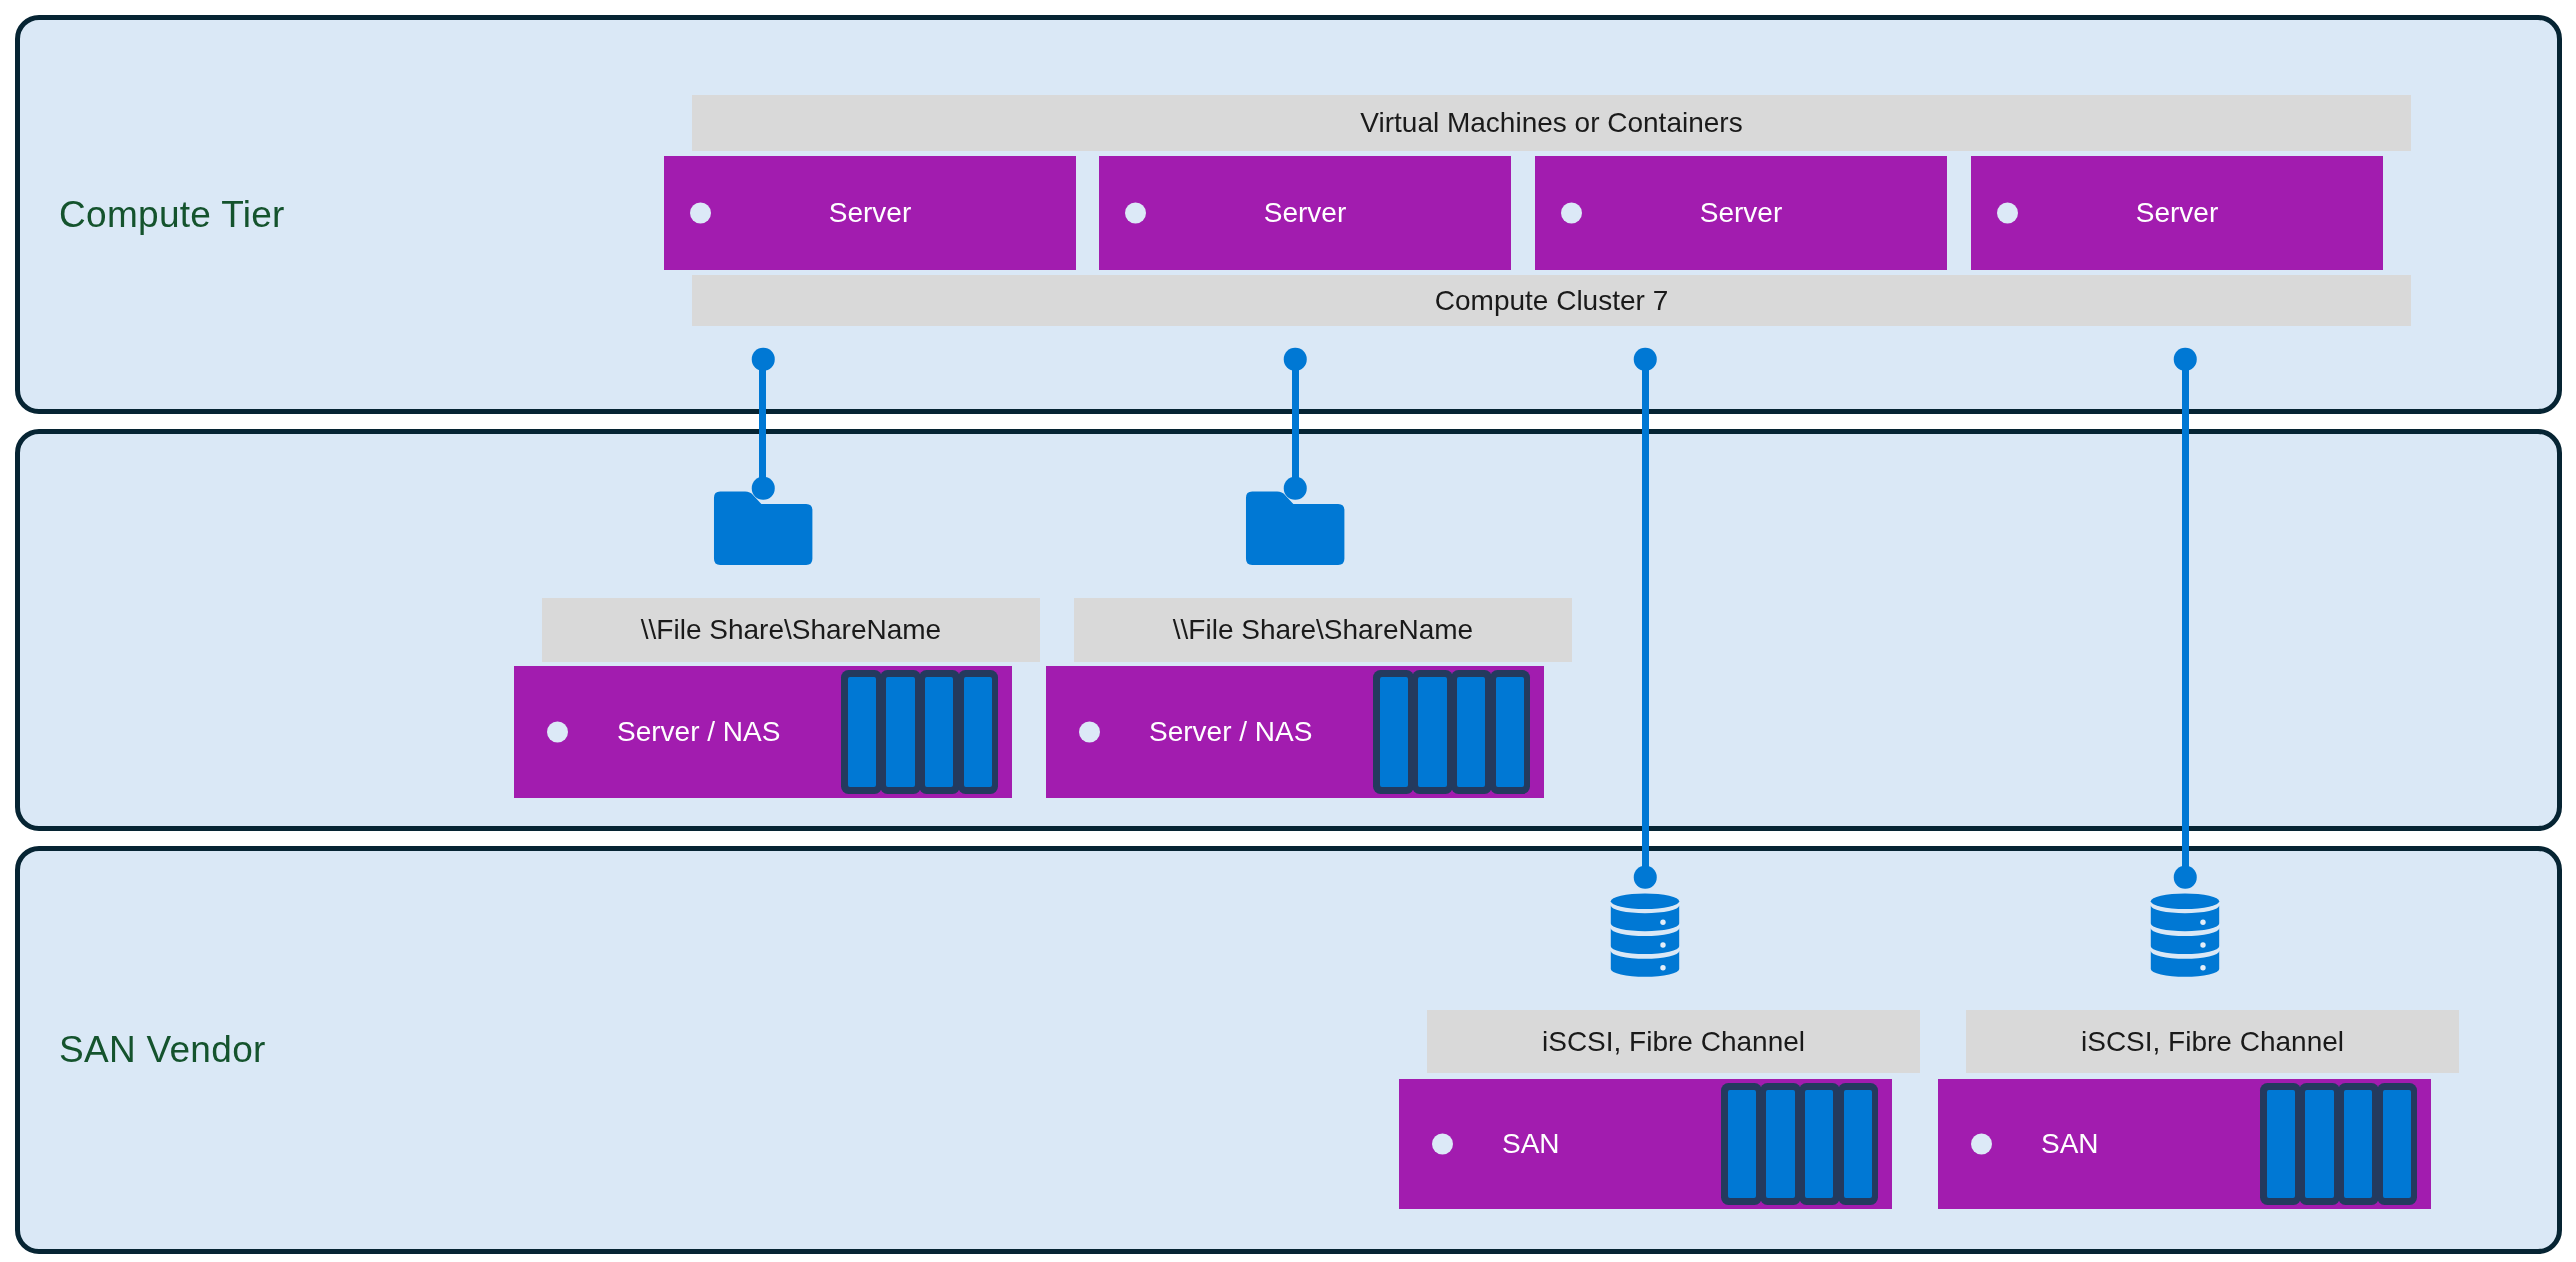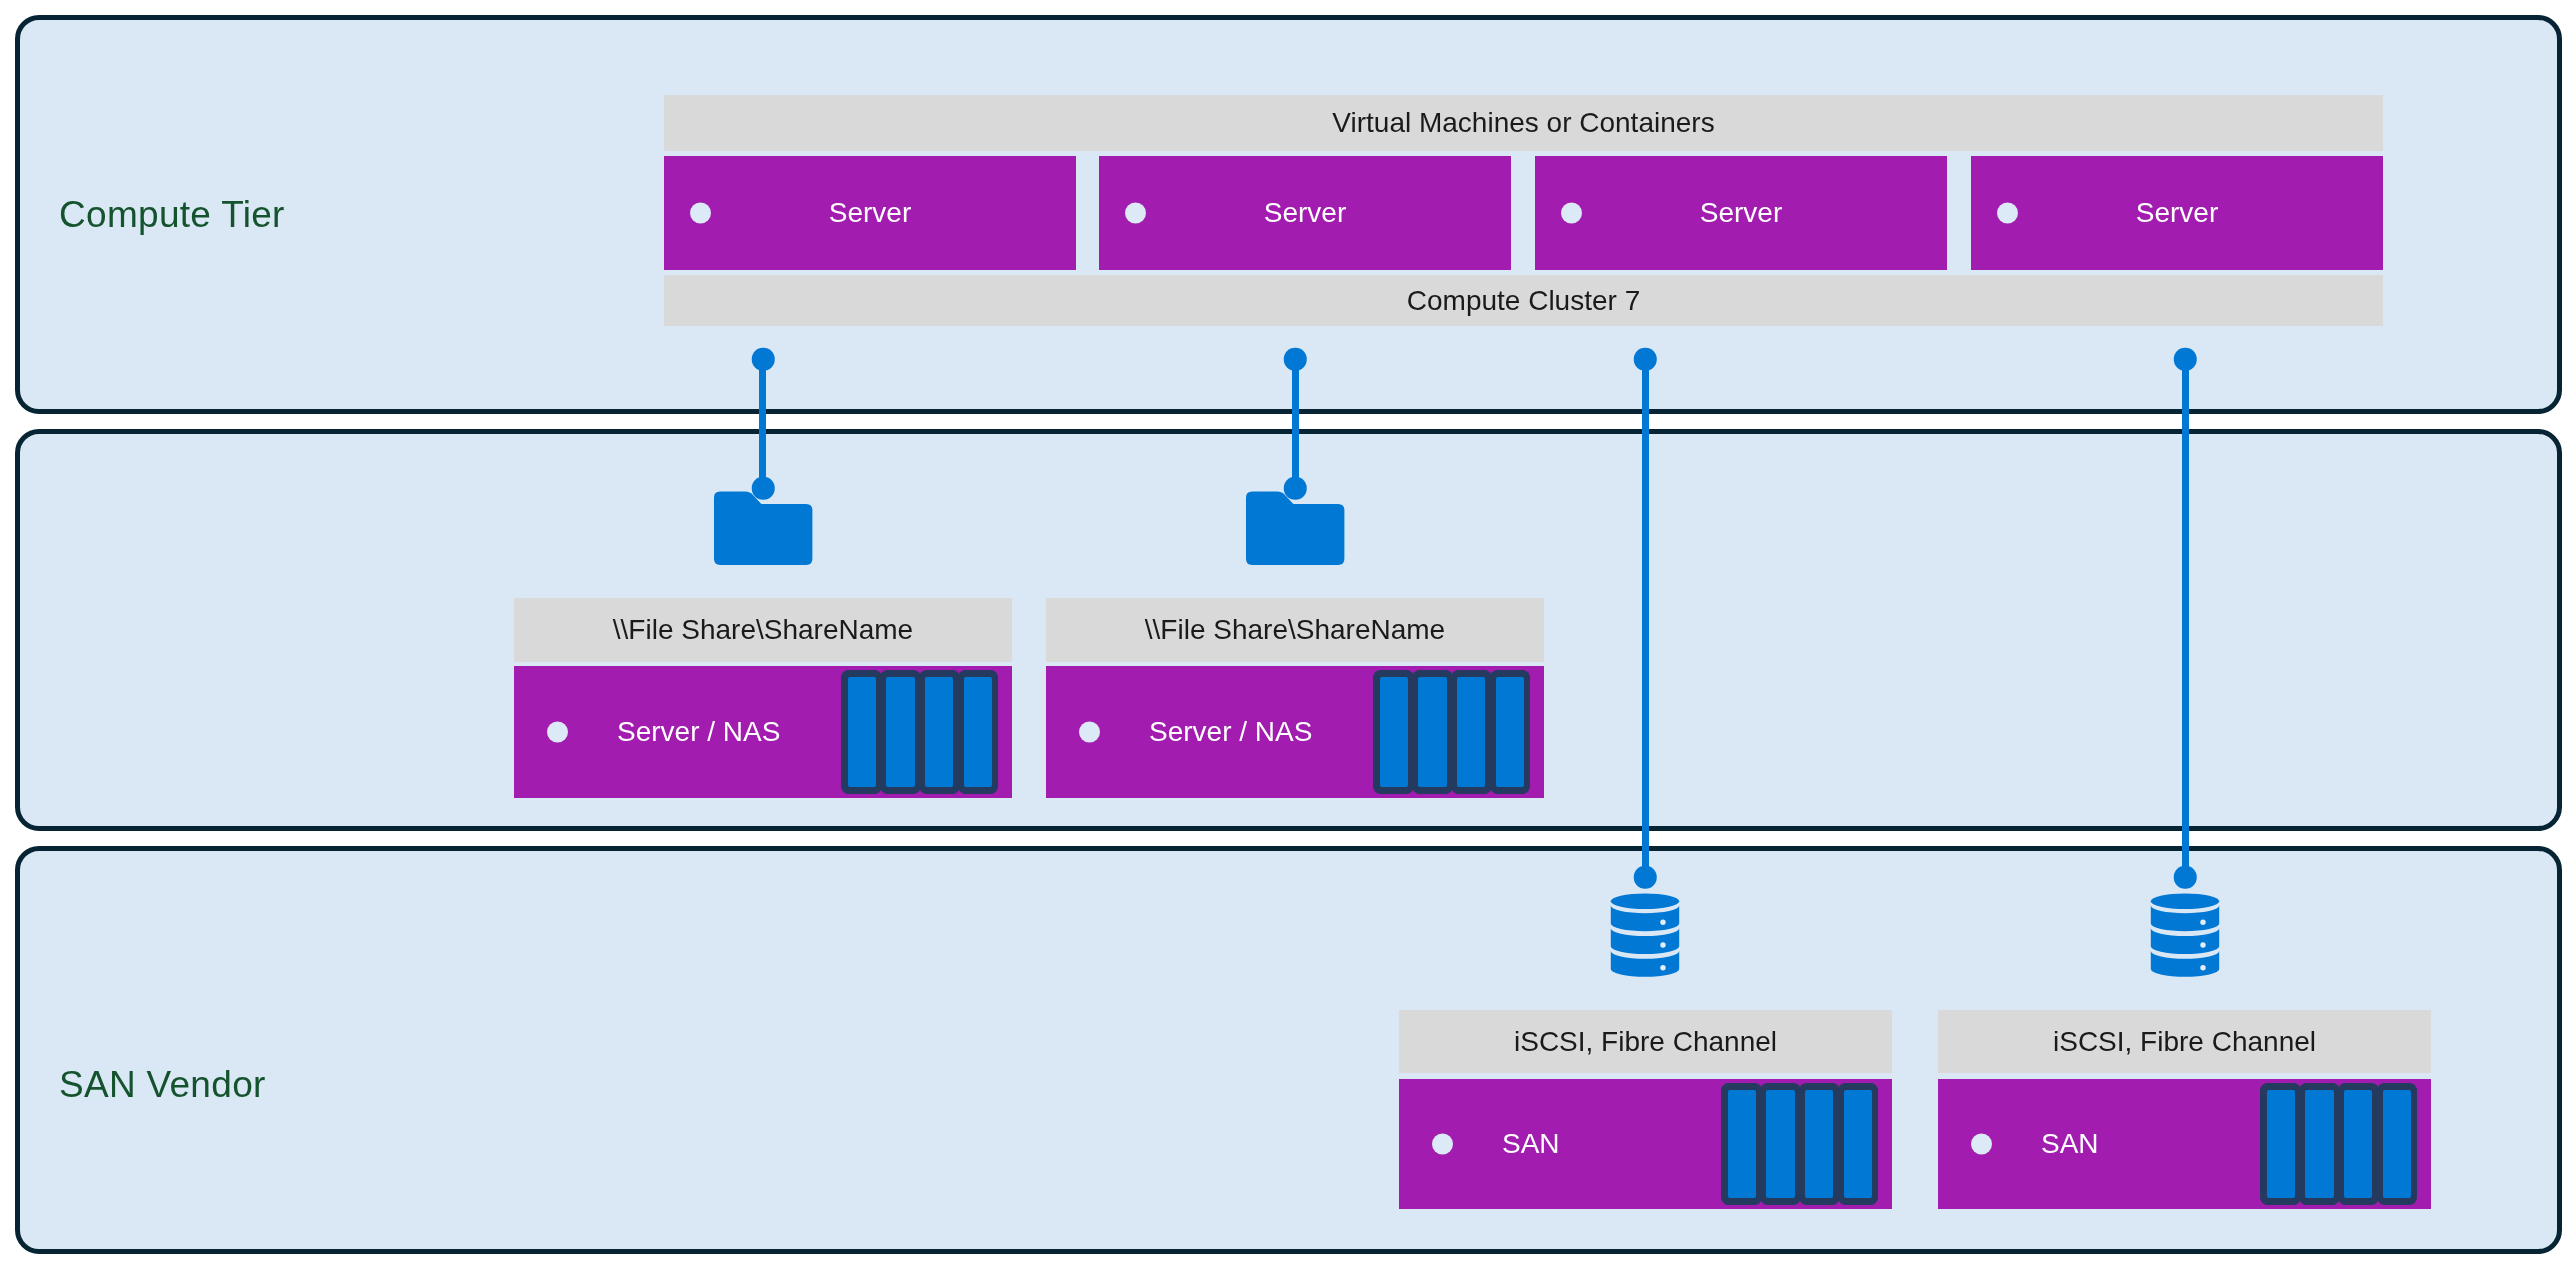--- a/index.html
+++ b/index.html
@@ -11,21 +11,21 @@
     position:absolute;left:15px;width:2547px;
     background:#dae8f6;border:5.6px solid #062433;border-radius:24px;
     box-sizing:border-box;
   }
   .tier-label{
     position:absolute;left:59px;font-size:37px;line-height:49px;
     color:#14532d;white-space:pre-wrap;letter-spacing:0.3px;
   }
   .graybar{
     position:absolute;background:#d9d9d9;display:flex;align-items:center;justify-content:center;
-    font-size:28px;color:#1a1a1a;box-sizing:border-box;
+    font-size:28px;color:#1a1a1a;box-sizing:border-box;margin-left:28px;
   }
   .darkbox{
     position:absolute;background:#a21caf;box-sizing:border-box;
   }
   .server-box{display:flex;align-items:center;justify-content:center;}
   .box-label{font-size:28px;color:#ffffff;}
   .led{
     position:absolute;width:21px;height:21px;border-radius:50%;
     background:#dcE9f7;top:50%;transform:translateY(-50%);
   }
@@ -56,21 +56,21 @@
 </head>
 <body>
 
 <div class="canvas">
 
   <div class="tier" style="top:15px;height:399px;"></div>
   <div class="tier" style="top:429px;height:402px;"></div>
   <div class="tier" style="top:846px;height:408px;"></div>
 
   <div class="tier-label" style="top:190px;">Compute Tier</div>
-  <div class="tier-label" style="top:1060px;">SAN Vendor</div>
+  <div class="tier-label" style="top:1025px;">SAN Vendor</div>
 
   <div class="graybar" style="left:664px;top:95px;width:1719px;height:56px;">
     <span>Virtual Machines or Containers</span>
   </div>
 
   <div class="darkbox server-box" style="left:664px;top:156px;width:412px;height:114px;">
     <span class="led led-server"></span>
     <span class="box-label">Server</span>
   </div>
   <div class="darkbox server-box" style="left:1099px;top:156px;width:412px;height:114px;">

